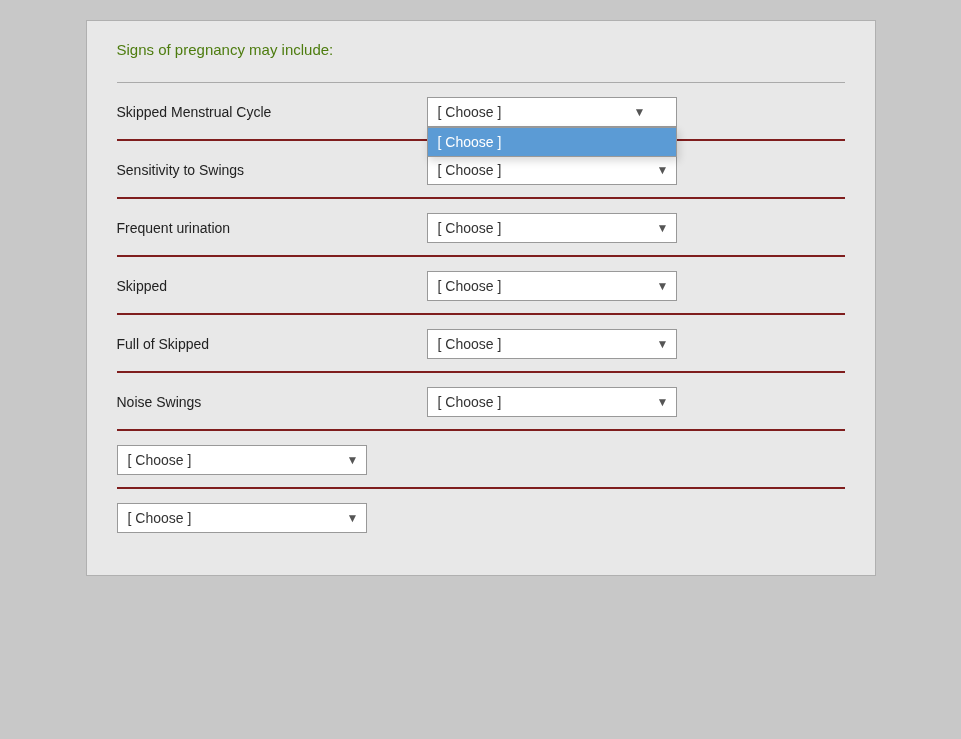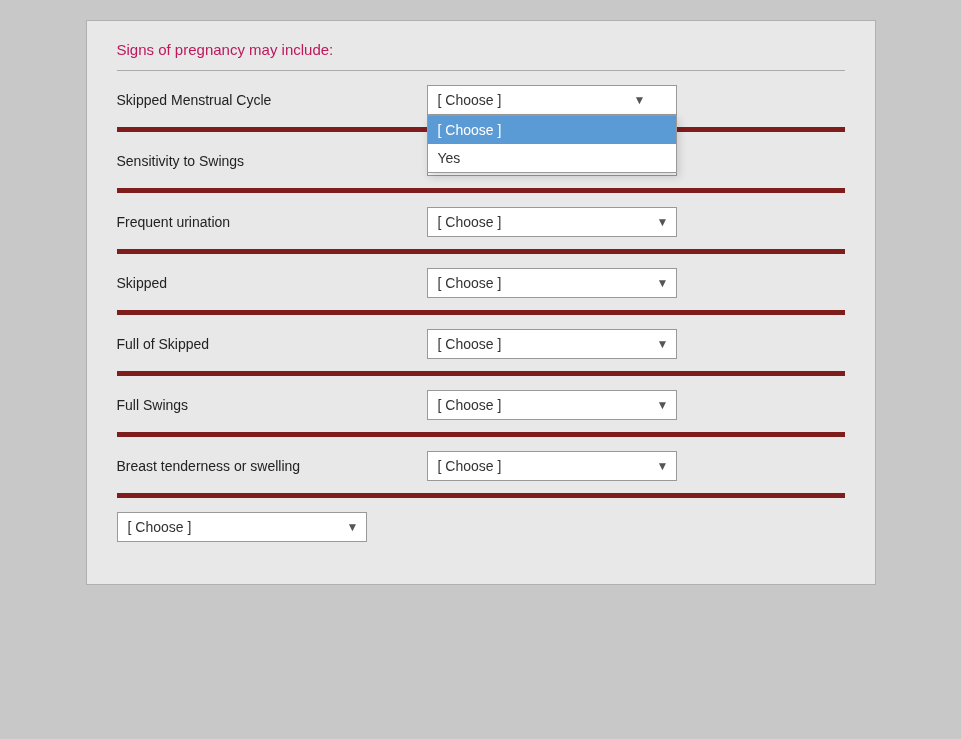--- a/index.html
+++ b/index.html
@@ -21,36 +21,36 @@
     .form-container {
       background-color: #e8e8e8;
       border: 1px solid #b0b0b0;
       width: 790px;
       padding: 20px 30px 30px 30px;
       position: relative;
     }
 
     .form-title {
       font-size: 15px;
-      color: #be185d;
-      margin-bottom: 12px;
+      color: #4d7c0f;
+      margin-bottom: 24px;
       font-weight: normal;
     }
 
     .divider {
       border: none;
       border-top: 1px solid #aaa;
       margin: 0;
     }
 
     .form-row {
       display: flex;
       align-items: center;
       padding: 14px 0 12px 0;
-      border-bottom: 5px solid #7f1d1d;
+      border-bottom: 2px solid #7f1d1d;
       position: relative;
     }
 
     .form-row:last-child {
       border-bottom: none;
     }
 
     .row-label {
       font-size: 14px;
       color: #222;
@@ -149,21 +149,20 @@
 
   <div class="form-row">
     <div class="row-label">Skipped Menstrual Cycle</div>
     <div class="dropdown-open-wrapper">
       <div class="dropdown-trigger">
         <span>[ Choose ]</span>
         <span class="chevron">▼</span>
       </div>
       <div class="dropdown-menu">
         <div class="dropdown-item selected">[ Choose ]</div>
-        <div class="dropdown-item yes">Yes</div>
       </div>
     </div>
   </div>
 
   <div class="form-row">
     <div class="row-label">Sensitivity to Swings</div>
     <div class="select-wrapper">
       <select>
         <option>[ Choose ]</option>
         <option>Yes</option>
@@ -203,33 +202,32 @@
       <select>
         <option>[ Choose ]</option>
         <option>Yes</option>
         <option>No</option>
       </select>
       <span class="chevron">▼</span>
     </div>
   </div>
 
   <div class="form-row">
-    <div class="row-label">Full Swings</div>
-    <div class="select-wrapper">
-      <select>
-        <option>[ Choose ]</option>
-        <option>Yes</option>
-        <option>No</option>
-      </select>
-      <span class="chevron">▼</span>
-    </div>
-  </div>
-
-  <div class="form-row">
-    <div class="row-label">Breast tenderness or swelling</div>
+    <div class="row-label">Noise Swings</div>
+    <div class="select-wrapper">
+      <select>
+        <option>[ Choose ]</option>
+        <option>Yes</option>
+        <option>No</option>
+      </select>
+      <span class="chevron">▼</span>
+    </div>
+  </div>
+
+  <div class="form-row">
     <div class="select-wrapper">
       <select>
         <option>[ Choose ]</option>
         <option>Yes</option>
         <option>No</option>
       </select>
       <span class="chevron">▼</span>
     </div>
   </div>
 

